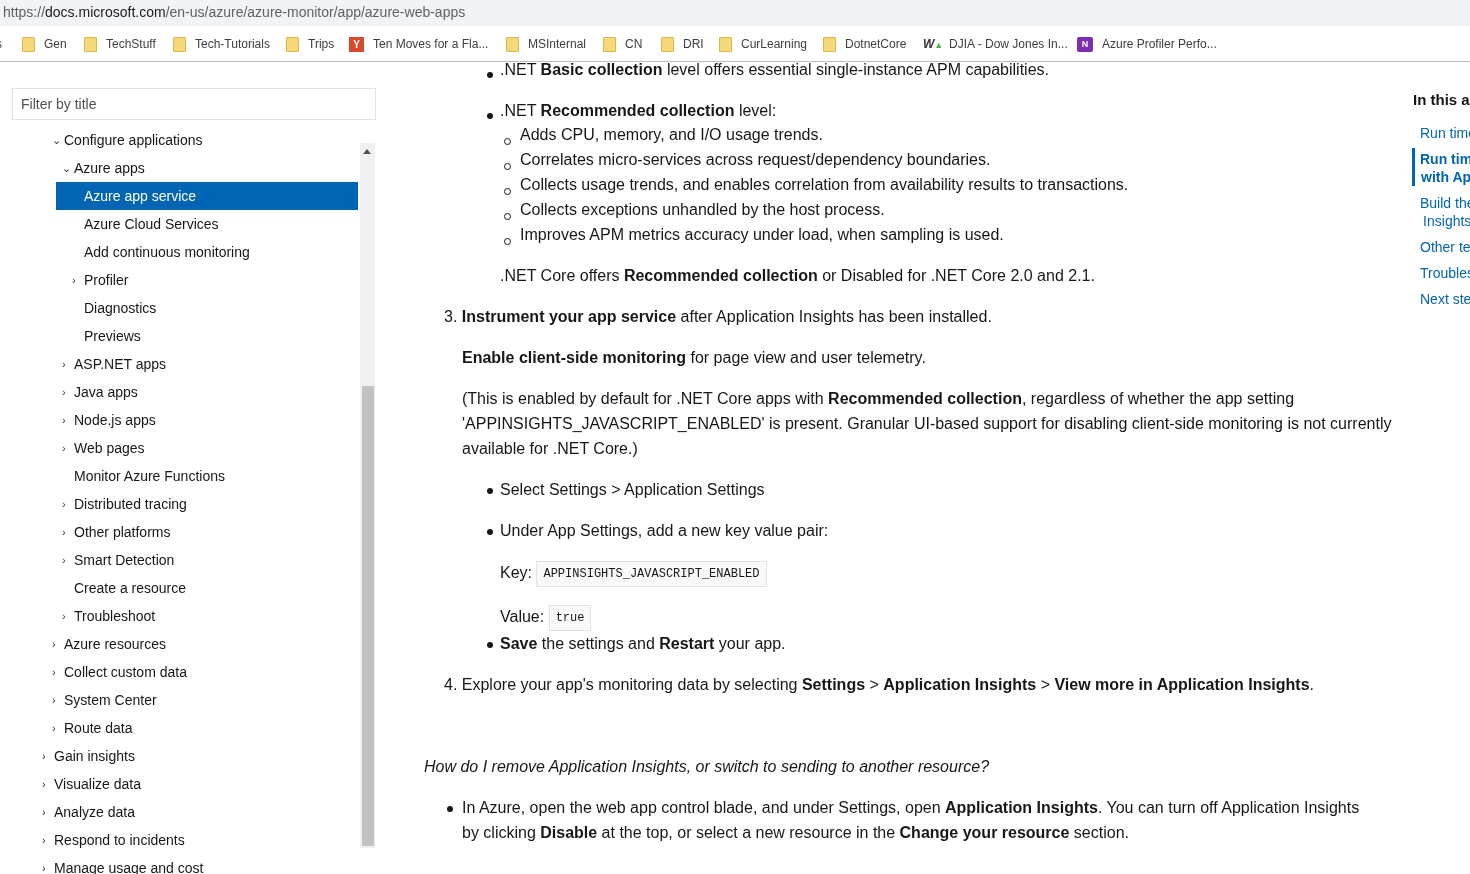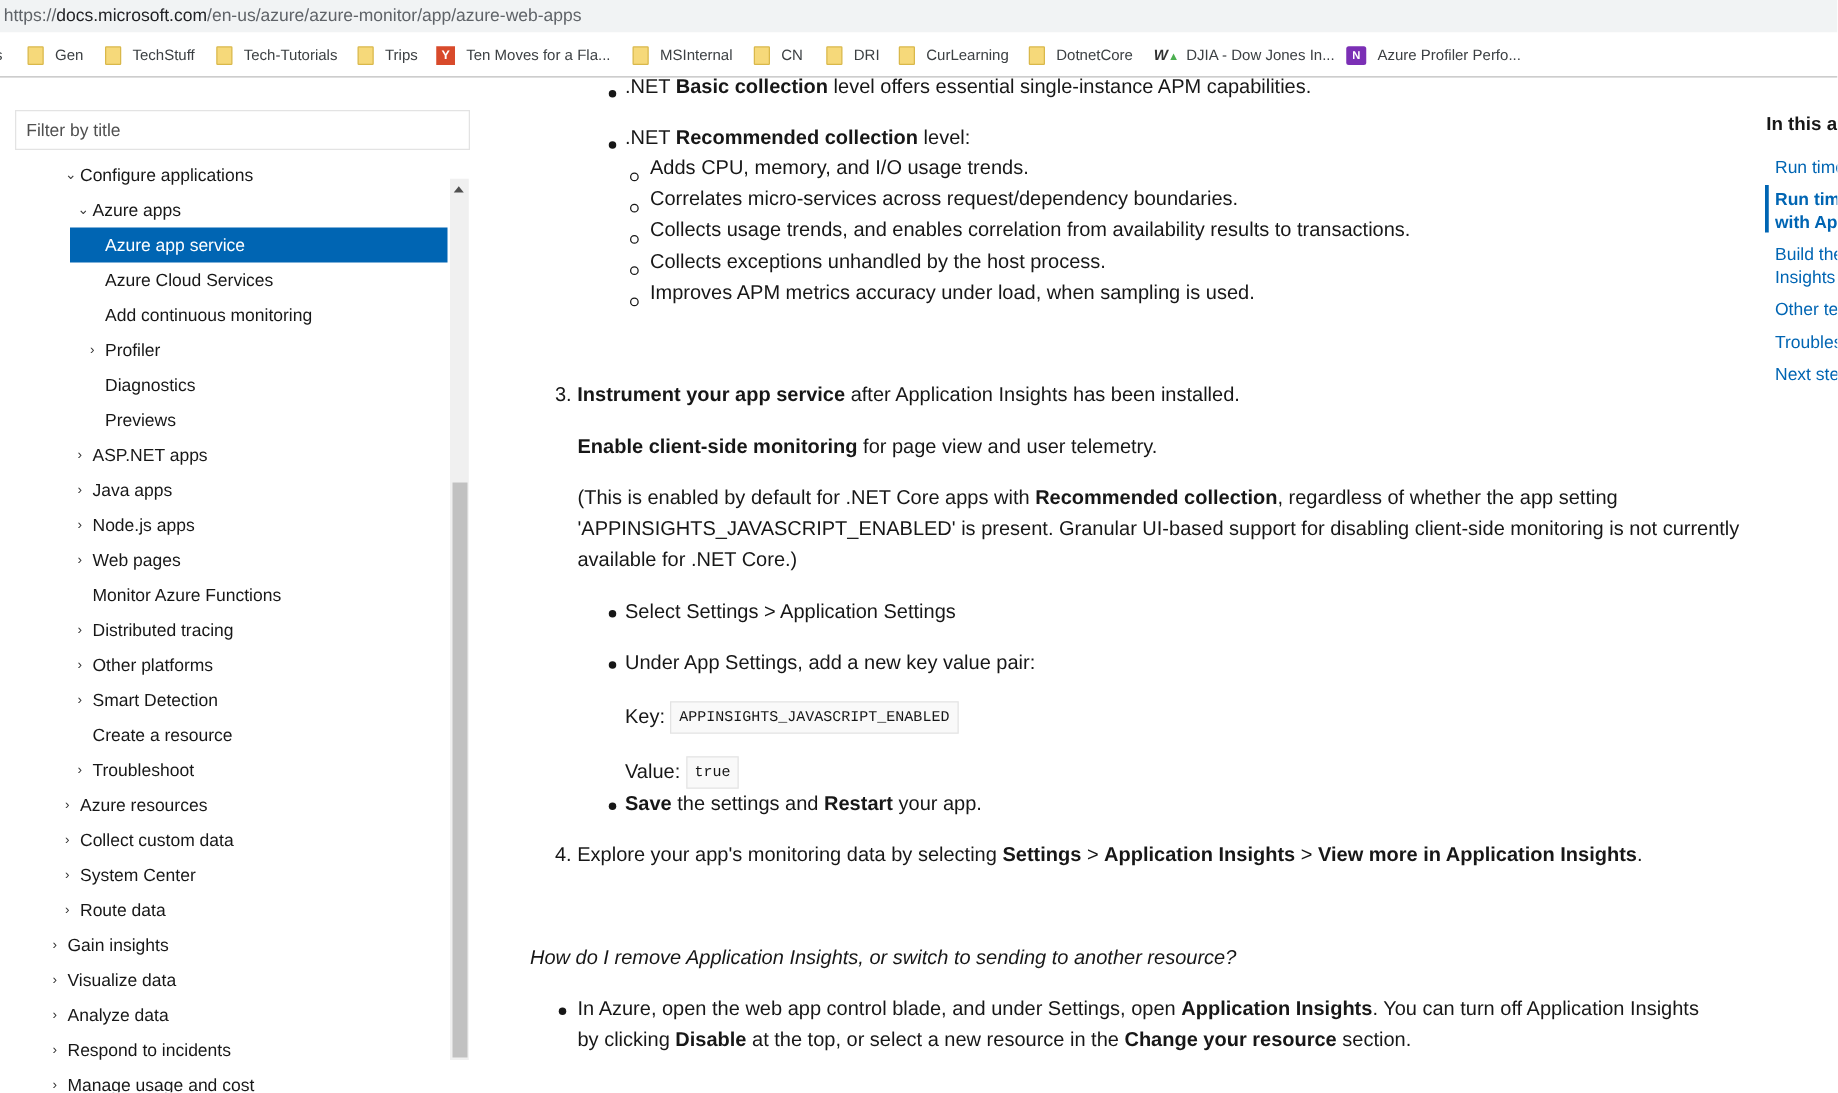--- a/index.html
+++ b/index.html
@@ -35,21 +35,21 @@
   
   .main { position: absolute; left: 385px; top: 63px; width: 1010px; height: 811px; font-size: 16px; color: #171717; }
   .line { position: absolute; white-space: nowrap; font-size: 16px; line-height: 22px; }
   .line b { font-weight: 600; }
   .bullet { position: absolute; width: 6px; height: 6px; border-radius: 50%; background: #171717; }
   .circle { position: absolute; width: 7px; height: 7px; border-radius: 50%; border: 1px solid #171717; }
   .code { display: inline-block; font-family: "Liberation Mono", "DejaVu Sans Mono", monospace; font-size: 12px; background: #f9f9f9; border: 1px solid #e3e3e3; padding: 3px 6px; vertical-align: middle; line-height: 18px; }
   .italic { font-style: italic; }
 
   
-  .toc { position: absolute; left: 1395px; top: 63px; width: 75px; height: 730px; overflow: hidden; }
+  .toc { position: absolute; left: 1395px; top: 63px; width: 75px; height: 730px; overflow: hidden; text-align: center; }
   .toc-title { position: absolute; left: 18px; top: 28px; font-size: 15px; font-weight: 600; color: #171717; white-space: nowrap; }
   .toc-item { position: absolute; left: 25px; font-size: 14px; color: #0065b3; white-space: nowrap; line-height: 18px; }
   .toc-item.active { font-weight: 600; }
   .toc-bar { position: absolute; left: 17px; top: 85px; width: 3px; height: 38px; background: #0065b3; }
 </style>
 </head>
 <body>
 
 <div class="addressbar">
   <div class="url"><span>https://</span><span class="host">docs.microsoft.com</span><span>/en-us/azure/azure-monitor/app/azure-web-apps</span></div>
@@ -159,20 +159,21 @@
   <div class="line" style="left:135px; top:61px;">Adds CPU, memory, and I/O usage trends.</div>
   <span class="circle" style="left:119px; top:100px;"></span>
   <div class="line" style="left:135px; top:86px;">Correlates micro-services across request/dependency boundaries.</div>
   <span class="circle" style="left:119px; top:125px;"></span>
   <div class="line" style="left:135px; top:111px;">Collects usage trends, and enables correlation from availability results to transactions.</div>
   <span class="circle" style="left:119px; top:150px;"></span>
   <div class="line" style="left:135px; top:136px;">Collects exceptions unhandled by the host process.</div>
   <span class="circle" style="left:119px; top:175px;"></span>
   <div class="line" style="left:135px; top:161px;">Improves APM metrics accuracy under load, when sampling is used.</div>
 
+  <div class="line" style="left:115px; top:202px;"><span>.NET Core offers </span><b>Recommended collection</b><span> or Disabled for .NET Core 2.0 and 2.1.</span></div>
 
   <div class="line" style="left:59px; top:243px;"><span>3.</span> <b>Instrument your app service</b><span> after Application Insights has been installed.</span></div>
 
   <div class="line" style="left:77px; top:284px;"><b>Enable client-side monitoring</b><span> for page view and user telemetry.</span></div>
 
   <div class="line" style="left:77px; top:350px;">'APPINSIGHTS_JAVASCRIPT_ENABLED' is present. Granular UI-based support for disabling client-side monitoring is not currently</div>
   <div class="line" style="left:77px; top:325px;"><span>(This is enabled by default for .NET Core apps with </span><b>Recommended collection</b><span>, regardless of whether the app setting</span></div>
   <div class="line" style="left:77px; top:375px;">available for .NET Core.)</div>
 
   <span class="bullet" style="left:102px; top:425px;"></span>

